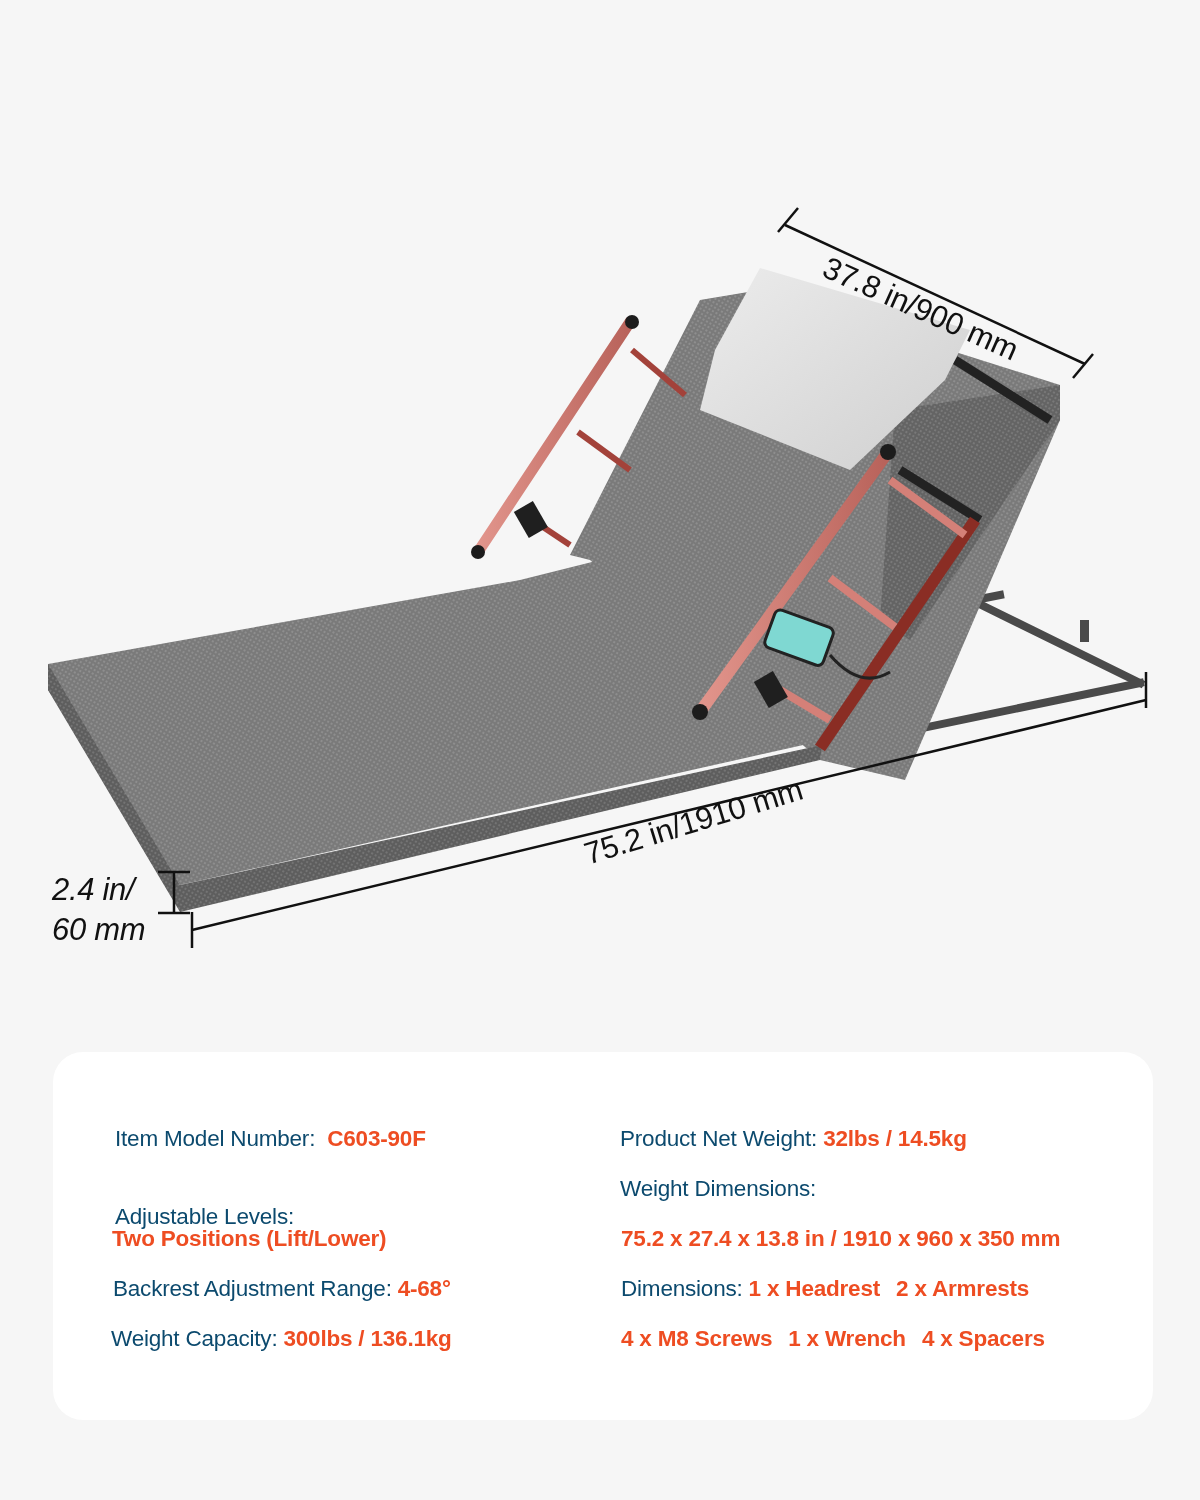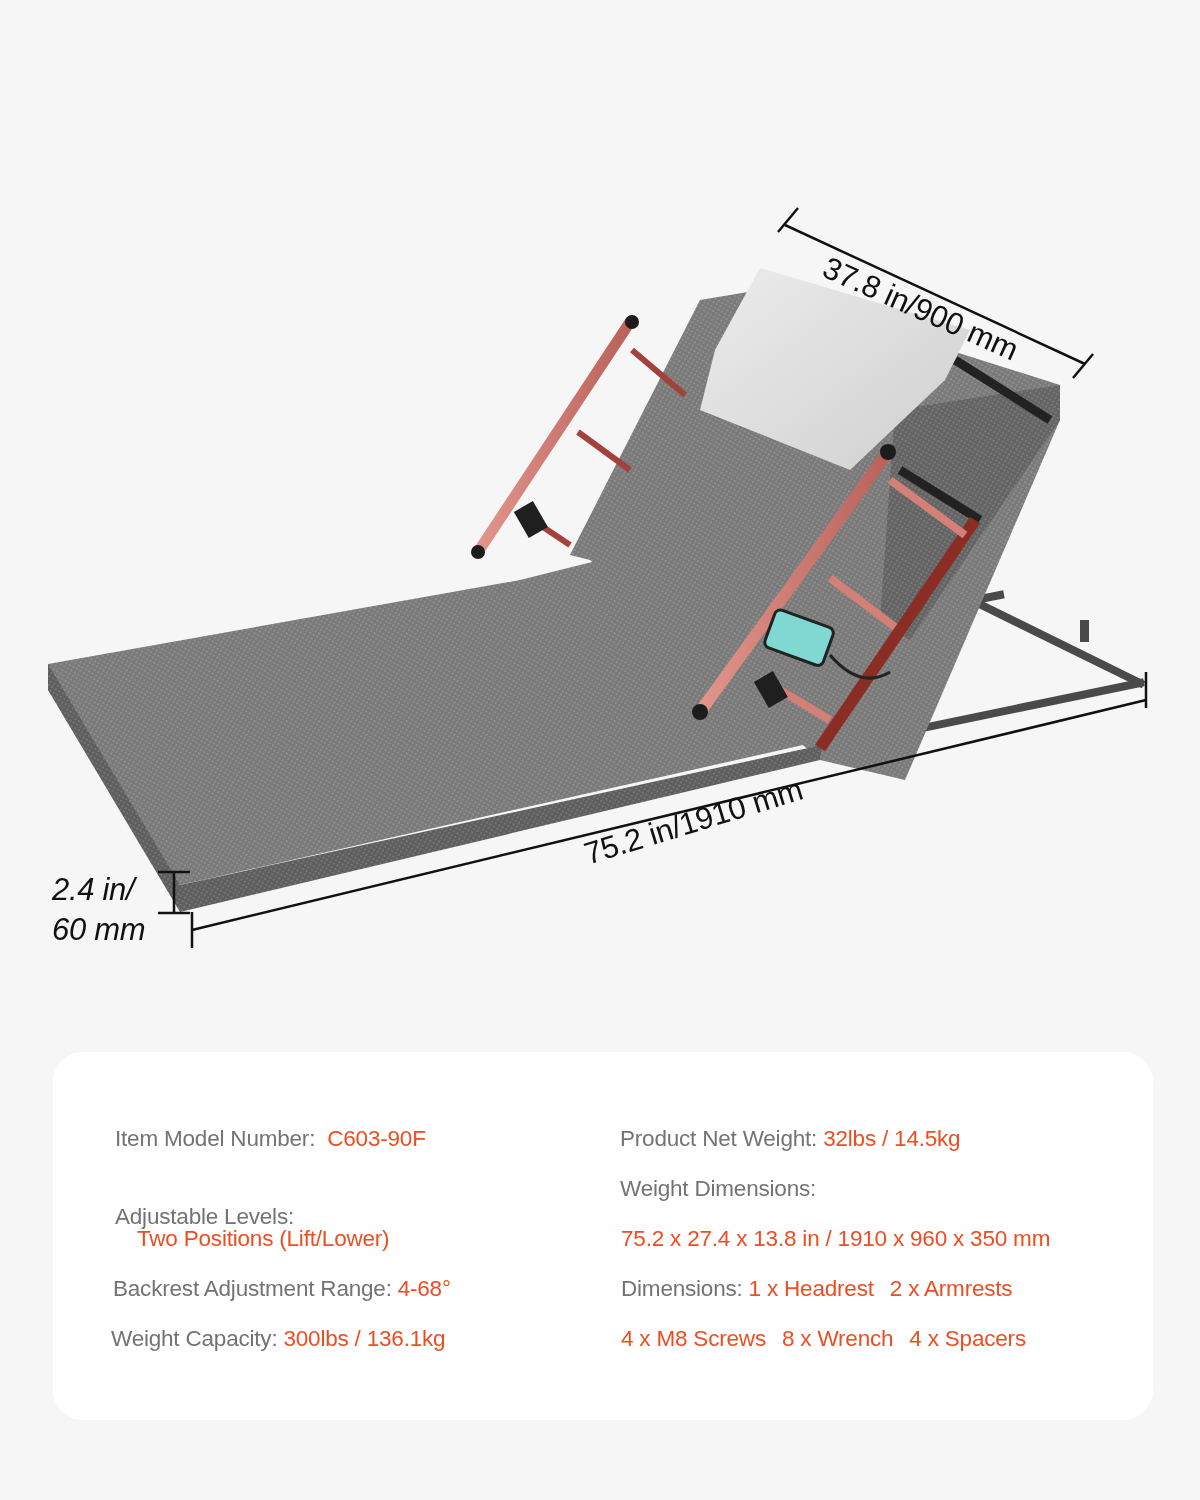--- a/index.html
+++ b/index.html
@@ -24,22 +24,22 @@
     position: absolute; left: 53px; top: 1052px; width: 1100px; height: 368px;
     background: #ffffff; border-radius: 30px;
   }
   .spec-col { position: absolute; top: 0; }
   .spec-col.left { left: 58px; }
   .spec-col.right { left: 567px; }
   .spec-line {
     position: absolute; white-space: nowrap; font-size: 22.5px; line-height: 30px;
     letter-spacing: -0.2px;
   }
-  .lbl { color: #737373; }
-  .val { color: #ee4d22; font-weight: normal; }
+  .lbl { color: #0c4a6e; }
+  .val { color: #ee4d22; font-weight: bold; }
   .gap { display: inline-block; width: 14px; }
 </style>
 </head>
 <body>
 
 <svg class="illustration" viewBox="0 0 1200 1000" xmlns="http://www.w3.org/2000/svg">
   <defs>
     <pattern id="mesh" width="4" height="4" patternUnits="userSpaceOnUse" patternTransform="rotate(30)">
       <rect width="4" height="4" fill="#7a7a7a"></rect>
       <rect width="2" height="2" fill="#8e8e8e"></rect>
@@ -128,21 +128,21 @@
 </div>
 
 <div class="spec-card">
   <div class="spec-col left">
     <div class="spec-line" style="top:72px; left:4px;">
       <span class="lbl">Item Model Number:</span><span class="gap" style="width:12px"></span><span class="val">C603-90F</span>
     </div>
     <div class="spec-line" style="top:122px; left:4px;margin-top:28px;">
       <span class="lbl">Adjustable Levels:</span>
     </div>
-    <div class="spec-line" style="top:172px; left:1px;margin-left:25px;">
+    <div class="spec-line" style="top:172px; left:1px;">
       <span class="val">Two Positions (Lift/Lower)</span>
     </div>
     <div class="spec-line" style="top:222px; left:2px;">
       <span class="lbl">Backrest Adjustment Range:</span><span class="gap" style="width:6px"></span><span class="val">4-68°</span>
     </div>
     <div class="spec-line" style="top:272px; left:0px;text-align:center;">
       <span class="lbl">Weight Capacity:</span><span class="gap" style="width:6px"></span><span class="val">300lbs / 136.1kg</span>
     </div>
   </div>
 
@@ -153,16 +153,16 @@
     <div class="spec-line" style="top:122px; left:0px;">
       <span class="lbl">Weight Dimensions:</span>
     </div>
     <div class="spec-line" style="top:172px; left:1px;">
       <span class="val">75.2 x 27.4 x 13.8 in / 1910 x 960 x 350 mm</span>
     </div>
     <div class="spec-line" style="top:222px; left:1px;">
       <span class="lbl">Dimensions:</span><span class="gap" style="width:6px"></span><span class="val">1 x Headrest</span><span class="gap" style="width:16px"></span><span class="val">2 x Armrests</span>
     </div>
     <div class="spec-line" style="top:272px; left:1px;">
-      <span class="val">4 x M8 Screws</span><span class="gap" style="width:16px"></span><span class="val">8 x Wrench</span><span class="gap" style="width:16px"></span><span class="val">4 x Spacers</span>
+      <span class="val">4 x M8 Screws</span><span class="gap" style="width:16px"></span><span class="val">1 x Wrench</span><span class="gap" style="width:16px"></span><span class="val">4 x Spacers</span>
     </div>
   </div>
 </div>
 
 </body></html>

